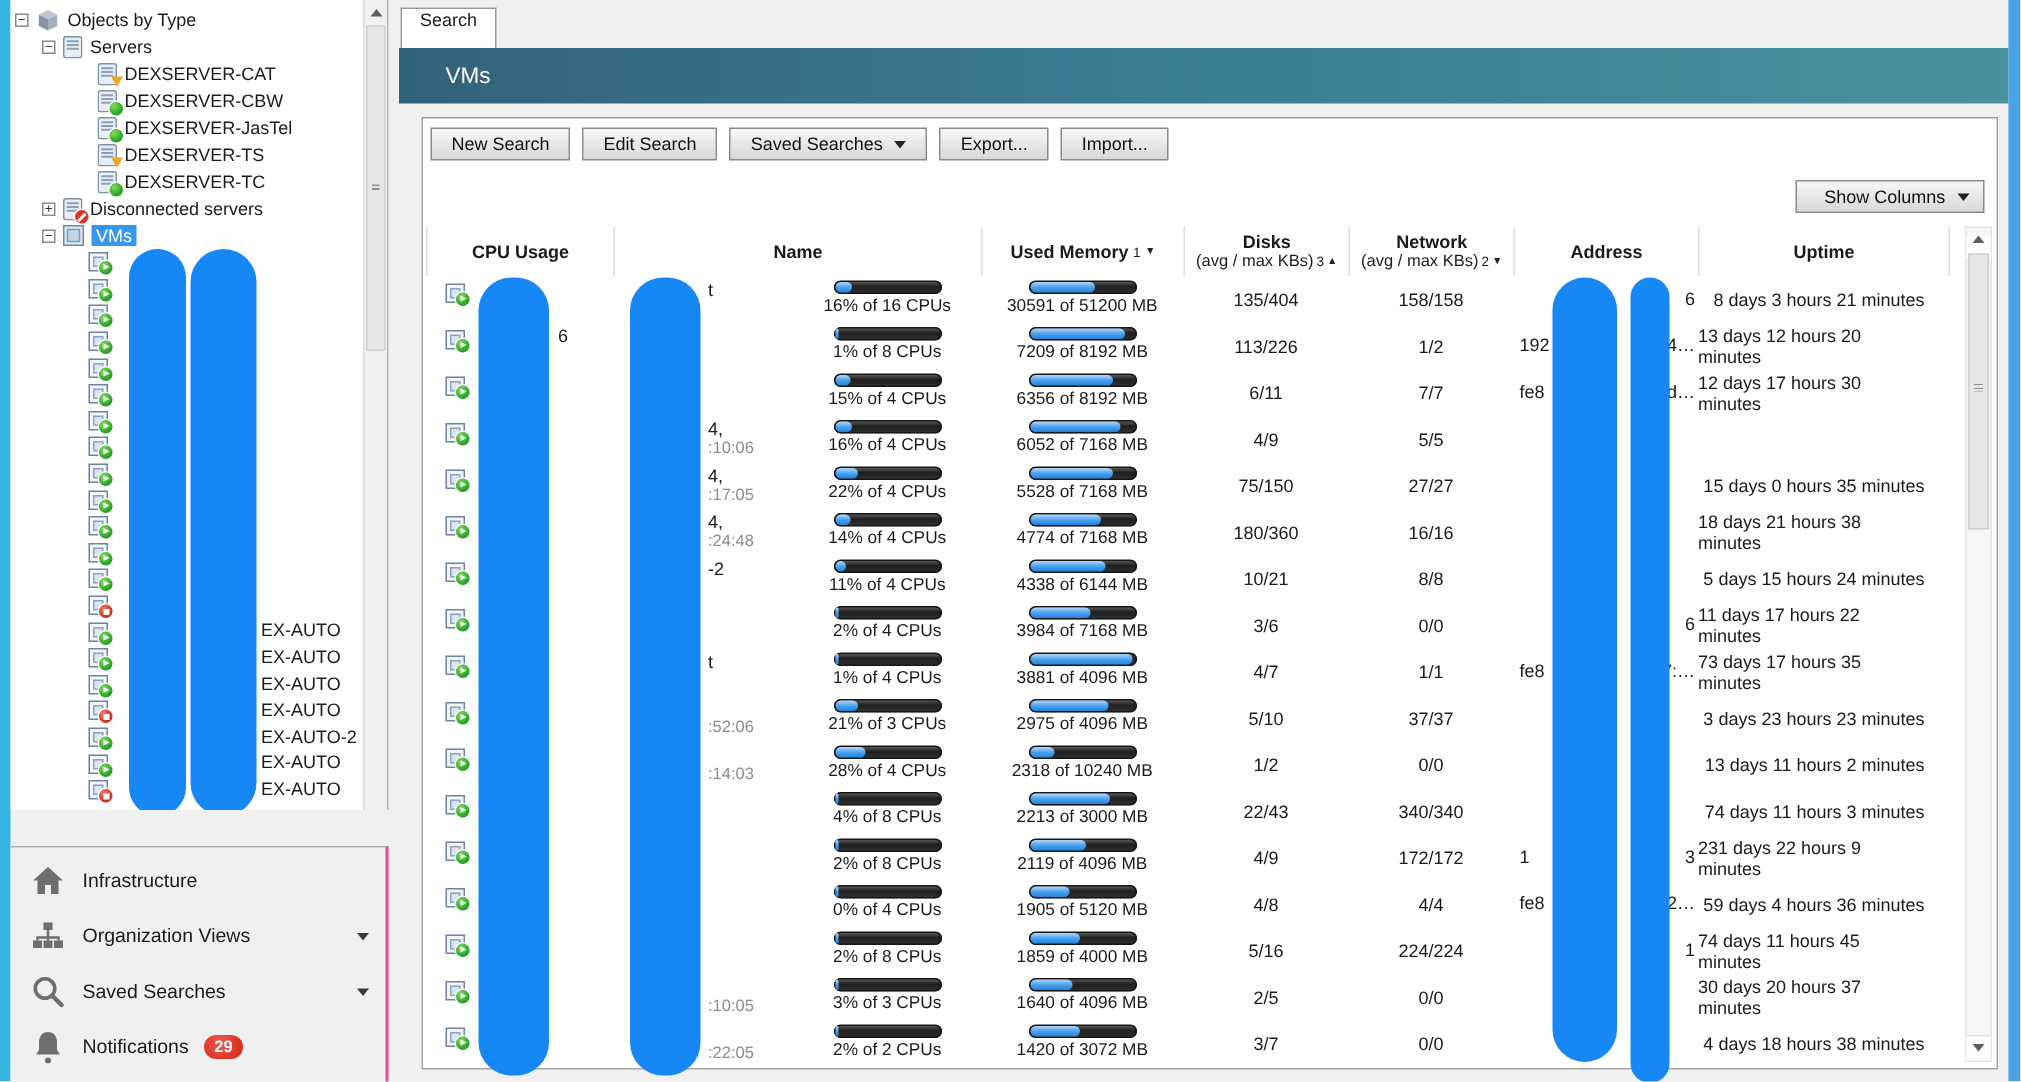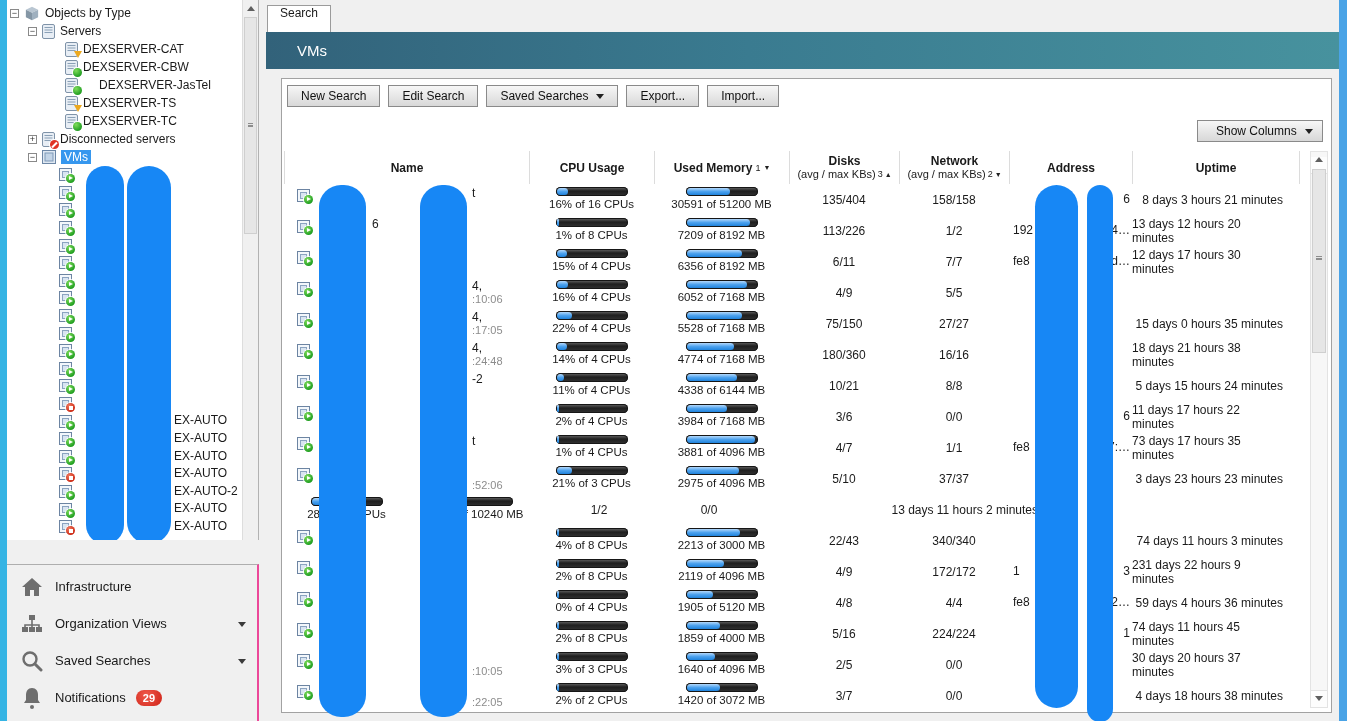--- a/index.html
+++ b/index.html
@@ -57,21 +57,21 @@
   #tab{position:absolute;left:267px;top:5px;height:27px;padding:0 12px;background:#fff;
        border:1px solid #9b9b9b;border-bottom:none;font-size:12px;display:flex;align-items:flex-start;box-sizing:border-box}
   #teal-bar{position:absolute;left:266px;top:32px;width:1073px;height:37px;color:#fff;font-size:15px;
             display:flex;align-items:center;padding-left:31px;box-sizing:border-box;
             background:linear-gradient(90deg,#32627a 0%,#3a7b90 45%,#47929e 100%)}
   #panel{position:absolute;left:281px;top:78px;width:1049px;height:633px;background:#fff;border:1px solid #a2a2a2;box-sizing:content-box}
   #toolbar{position:absolute;left:5px;top:6px;display:flex;gap:8px}
   .btn{height:22px;padding:0 13px;font-size:12px;color:#111;display:flex;align-items:center;gap:8px;
        background:linear-gradient(#f7f7f7,#e4e4e4 60%,#d8d8d8);border:1px solid #8a8a8a;box-sizing:border-box}
   .btn-caret{width:0;height:0;border-left:4px solid transparent;border-right:4px solid transparent;border-top:5px solid #222}
-  #show-columns{position:absolute;right:8px;top:41px;width:126px;height:22px;justify-content:flex-start;padding:0 9px 0 18px}
+  #show-columns{position:absolute;right:8px;top:41px;width:126px;height:22px;justify-content:center;padding:0 9px 0 18px}
 
   
   #thead{position:absolute;left:2px;top:72px;height:33px;display:flex;font-weight:bold;font-size:12px;border-left:1px solid #dcdcdc}
   .hc{display:flex;align-items:center;justify-content:center;gap:3px;border-right:1px solid #dcdcdc;box-sizing:border-box}
   .hc sup{font-size:9px;font-weight:normal}
   .tri{font-size:7px;color:#222}
   .two{display:flex;flex-direction:column;align-items:center;line-height:13px}
   .two .subh{font-weight:normal;font-size:11px;display:flex;align-items:center;gap:2px}
   .c0{width:245px}.c1{width:125px}.c2{width:135px}.c3{width:110px}.c4{width:110px}.c5{width:123px}.c6{width:167px}
   #rows{position:absolute;left:2px;top:105px;width:1015px}
@@ -130,21 +130,21 @@
             </svg><i class="b-warn"></i></span>
           <span class="tlabel">DEXSERVER-CAT</span>
         </div>
         <div class="trow" style="padding-left: 58px;">
           <span class="ico-wrap"><svg width="13" height="15" viewBox="0 0 13 15">
               <rect x="0.5" y="0.5" width="12" height="14" rx="1.5" fill="#e8eef5" stroke="#7f93a8"></rect>
               <path d="M2.5 3.5h8M2.5 6h8M2.5 8.5h8" stroke="#8aa0b6" stroke-width="1.2"></path>
             </svg><i class="b-ok"></i></span>
           <span class="tlabel">DEXSERVER-CBW</span>
         </div>
-        <div class="trow" style="padding-left: 58px; gap: 16px;">
+        <div class="trow" style="padding-left: 58px;">
           <span class="ico-wrap"><svg width="13" height="15" viewBox="0 0 13 15">
               <rect x="0.5" y="0.5" width="12" height="14" rx="1.5" fill="#e8eef5" stroke="#7f93a8"></rect>
               <path d="M2.5 3.5h8M2.5 6h8M2.5 8.5h8" stroke="#8aa0b6" stroke-width="1.2"></path>
             </svg><i class="b-ok"></i></span>
           <span class="tlabel">DEXSERVER-JasTel</span>
         </div>
         <div class="trow" style="padding-left: 58px;">
           <span class="ico-wrap"><svg width="13" height="15" viewBox="0 0 13 15">
               <rect x="0.5" y="0.5" width="12" height="14" rx="1.5" fill="#e8eef5" stroke="#7f93a8"></rect>
               <path d="M2.5 3.5h8M2.5 6h8M2.5 8.5h8" stroke="#8aa0b6" stroke-width="1.2"></path>
@@ -375,25 +375,25 @@
         <span>Import...</span>
       </button>
     </div>
 
   <div id="show-columns" class="btn">
     <span>Show Columns</span>
     <span class="btn-caret"></span>
   </div>
 
   <div id="thead">
+    <div class="hc c1">
+      <span>CPU Usage</span>
+    </div>
     <div class="hc c0">
       <span>Name</span>
-    </div>
-    <div class="hc c1">
-      <span>CPU Usage</span>
     </div>
     <div class="hc c2">
       <span>Used Memory</span>
       <sup>1</sup>
       <span class="tri">▼</span>
     </div>
     <div class="hc c3">
       <div class="two">
         <span>Disks</span>
         <span class="subh">
@@ -673,20 +673,26 @@
             <div class="gfill" style="width: 72.6318%;"></div>
           </div>
           <div class="glabel">2975 of 4096 MB</div>
         </div>
         <div class="cell num c3">5/10</div>
         <div class="cell num c4">37/37</div>
         <div class="cell addr c5"></div>
         <div class="cell up c6">3 days 23 hours 23 minutes</div>
       </div>
       <div class="t-row">
+        <div class="cell name c0">
+          <span class="ico-vm row-ico">
+            <i class="b-run"></i>
+          </span>
+          <span class="sfrag">:14:03</span>
+        </div>
         <div class="cell c1">
           <div class="gauge">
             <div class="gfill" style="width: 28%;"></div>
           </div>
           <div class="glabel">28% of 4 CPUs</div>
         </div>
         <div class="cell c2">
           <div class="gauge">
             <div class="gfill" style="width: 22.6367%;"></div>
           </div>

